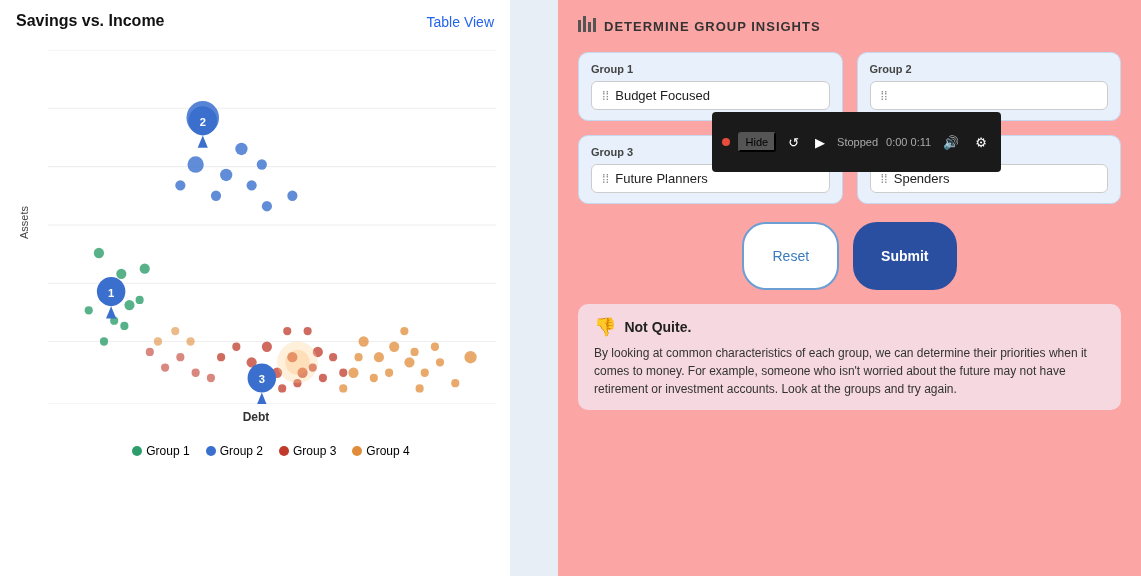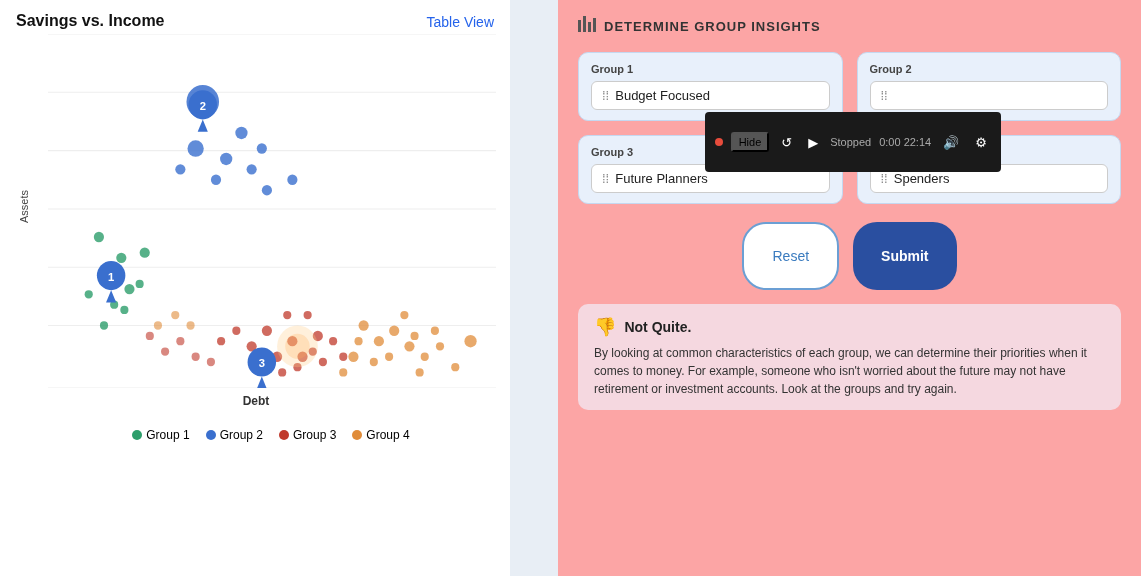--- a/index.html
+++ b/index.html
@@ -29,21 +29,21 @@
       font-size: 14px;
       font-weight: 500;
       cursor: pointer;
       text-decoration: none;
     }
 
     .chart-title {
       font-size: 16px;
       font-weight: bold;
       color: #111;
-      margin-bottom: 4px;
+      margin-bottom: 20px;
     }
 
     .chart-area {
       position: relative;
       width: 480px;
       height: 390px;
       margin-top: 4px;
     }
 
     .y-axis-label {
@@ -492,18 +492,18 @@
 
   <div class="media-toolbar" style="position:fixed; top:112px; right:140px; z-index:200;">
     <span class="media-dot"></span>
     <button class="media-hide">Hide</button>
     <button class="media-btn">↺</button>
     <button class="media-btn">▶</button>
     <span class="media-status">
       <span>Stopped</span>
     </span>
     <span class="media-status">
-      <span>0:00</span> <span>22:14</span>
+      <span>0:00</span> <span>0:11</span>
     </span>
     <button class="media-btn">🔊</button>
     <button class="media-btn">⚙</button>
   </div>
 </div>
 
 </body></html>

